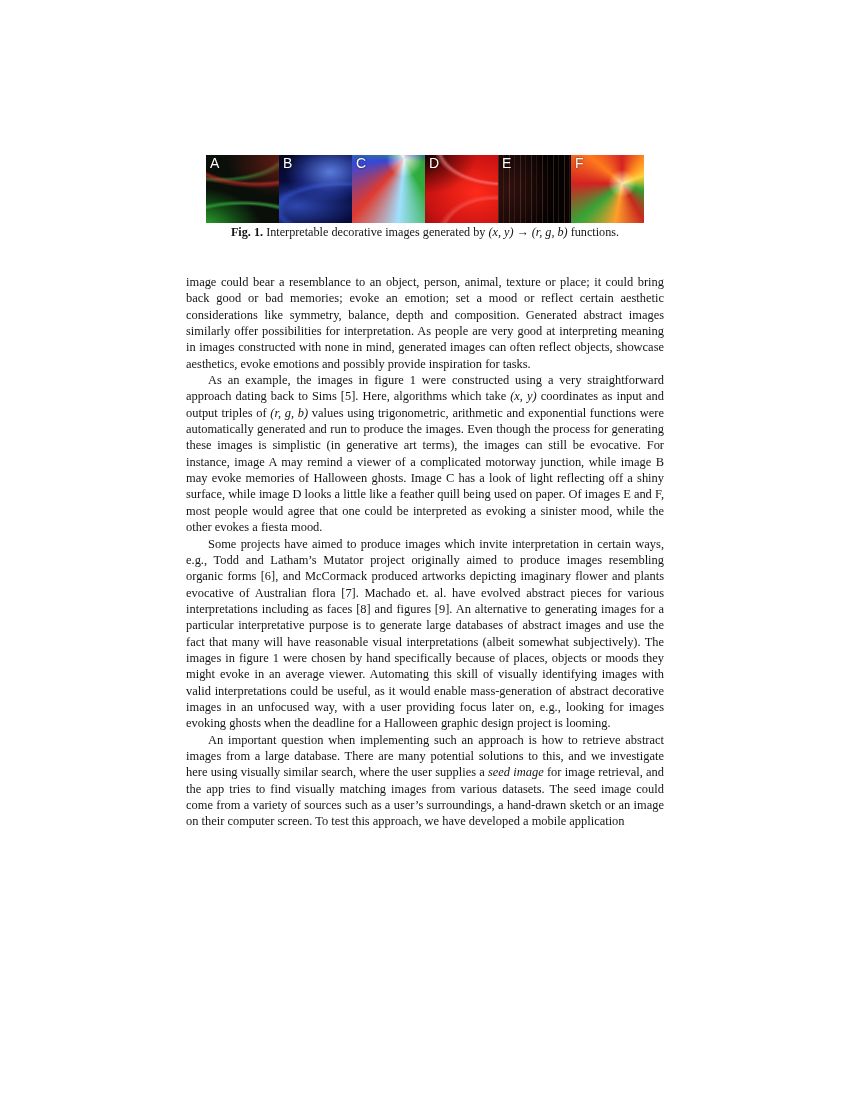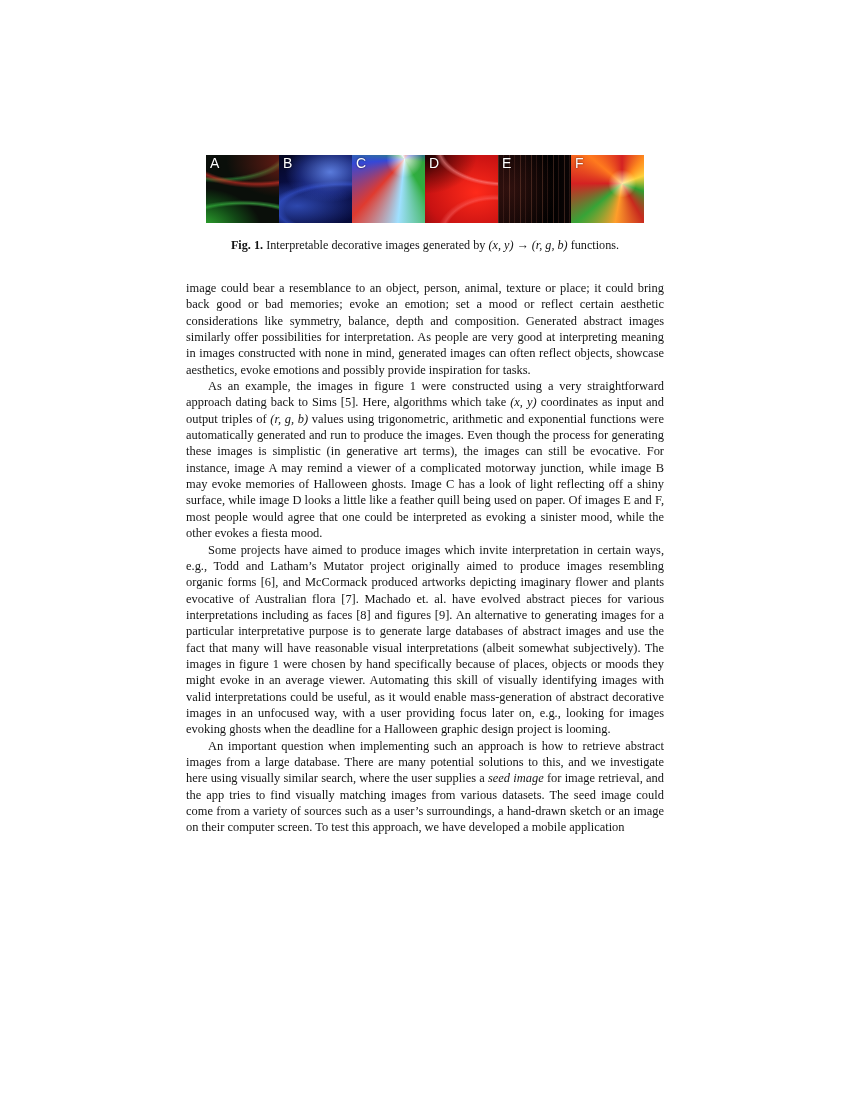--- a/index.html
+++ b/index.html
@@ -43,25 +43,25 @@
   .p-e { background:
     repeating-linear-gradient(90deg, rgba(150,90,70,0.35) 0 1px, transparent 1px 5px, rgba(110,60,50,0.3) 5px 6px, transparent 6px 11px),
     radial-gradient(ellipse 70px 80px at 15% 50%, rgba(70,25,20,0.6), transparent 70%),
     linear-gradient(90deg, #120505, #070303 40%, #000000 70%, #0c0505); }
   .p-f { background:
     radial-gradient(circle 20px at 70% 42%, rgba(255,240,180,0.9), transparent 70%),
     conic-gradient(from 0deg at 70% 42%, #d42222 0deg, #ff8c1e 40deg, #ffd23c 70deg, #2f9e2f 110deg, #c82a1e 150deg, #ff9e2a 190deg, #37a437 230deg, #d42222 270deg, #ff7a1e 310deg, #d42222 360deg),
     #330000; }
 
   
-  .caption { margin-top:14px; font-size:12.2px; line-height:16px; text-align:center; }
+  .caption { margin-top:1px; font-size:12.2px; line-height:16px; text-align:center; }
   .caption b { font-weight:bold; }
 
   
-  .body-text { margin-top:27px; font-size:12.45px; line-height:16.35px; text-align:justify; }
+  .body-text { margin-top:34px; font-size:12.45px; line-height:16.35px; text-align:justify; }
   .para { margin:0; }
   .para.indent { text-indent:22px; }
   .math { font-style:italic; }
 </style>
 </head>
 <body>
 
 <div class="page">
   <div class="content">
 

